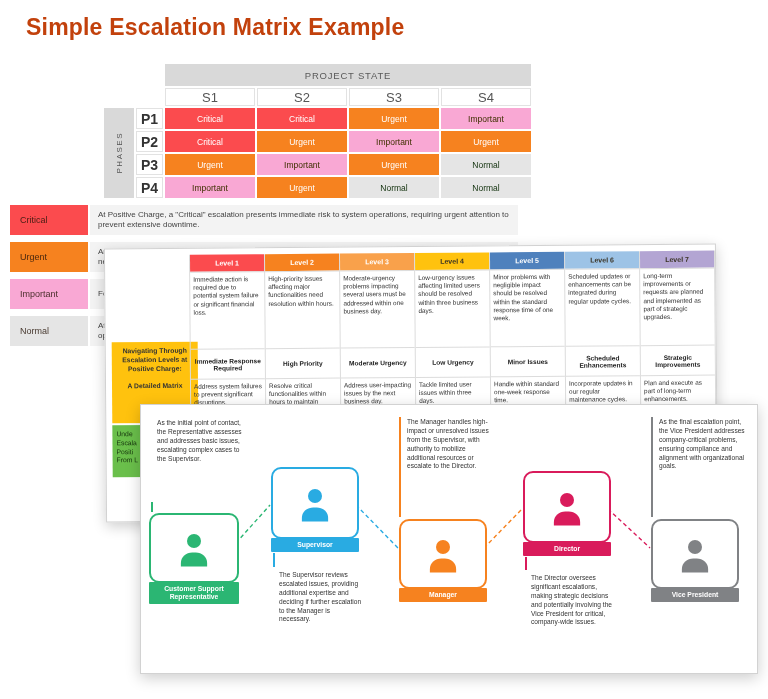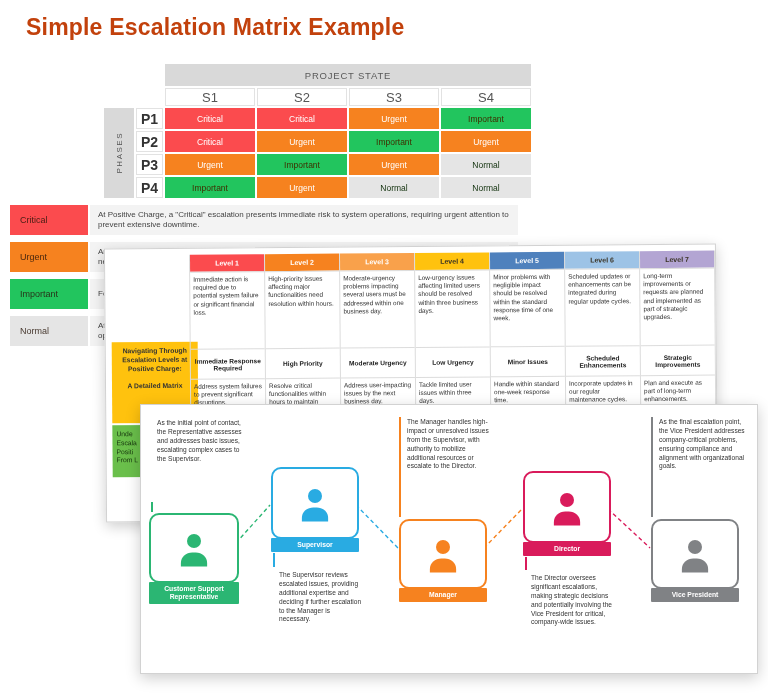--- a/index.html
+++ b/index.html
@@ -12,21 +12,21 @@
   
   .matrix{position:absolute;left:104px;top:64px;display:grid;grid-template-columns:30px 27px repeat(4,90px);grid-template-rows:22px 18px repeat(4,21px);gap:2px;text-align:right;}
   .ps-header{grid-area:1/3/2/7;background:#d9d9d9;display:flex;align-items:center;justify-content:center;font-size:9.5px;color:#5a5a5a;letter-spacing:.8px;}
   .s-header{background:#fff;border:1px solid #e2e2e2;display:flex;align-items:center;justify-content:center;font-size:13px;color:#555;}
   .phases{grid-area:3/1/7/2;background:#d9d9d9;display:flex;align-items:center;justify-content:center;}
   .phases span{writing-mode:vertical-rl;transform:rotate(180deg);font-size:8px;letter-spacing:1.5px;color:#555;}
   .p-label{background:#fff;border:1px solid #e2e2e2;display:flex;align-items:center;justify-content:center;font-size:14px;font-weight:700;color:#333;}
   .m-cell{display:flex;align-items:center;justify-content:center;font-size:8.5px;}
   .c-critical{background:#fb4b4e;color:#fff;}
   .c-urgent{background:#f6821f;color:#fff;}
-  .c-important{background:#22c55e;color:#3f3000;}
+  .c-important{background:#f9a8d4;color:#3f3000;}
   .c-normal{background:#e5e5e5;color:#13320e;}
 
   
   .legend{position:absolute;left:10px;top:205px;display:grid;grid-template-columns:78px 428px;grid-auto-rows:30px;gap:7px 2px;}
   .lg-label{display:flex;align-items:center;padding-left:10px;font-size:9px;}
   .legend .lg-label{color:rgba(40,22,10,.85);}
   .lg-desc{background:#f3f3f3;display:flex;align-items:center;padding:3px 8px;font-size:8px;color:#444;line-height:1.3;}
   .preline{white-space:pre-line;}
 
   

